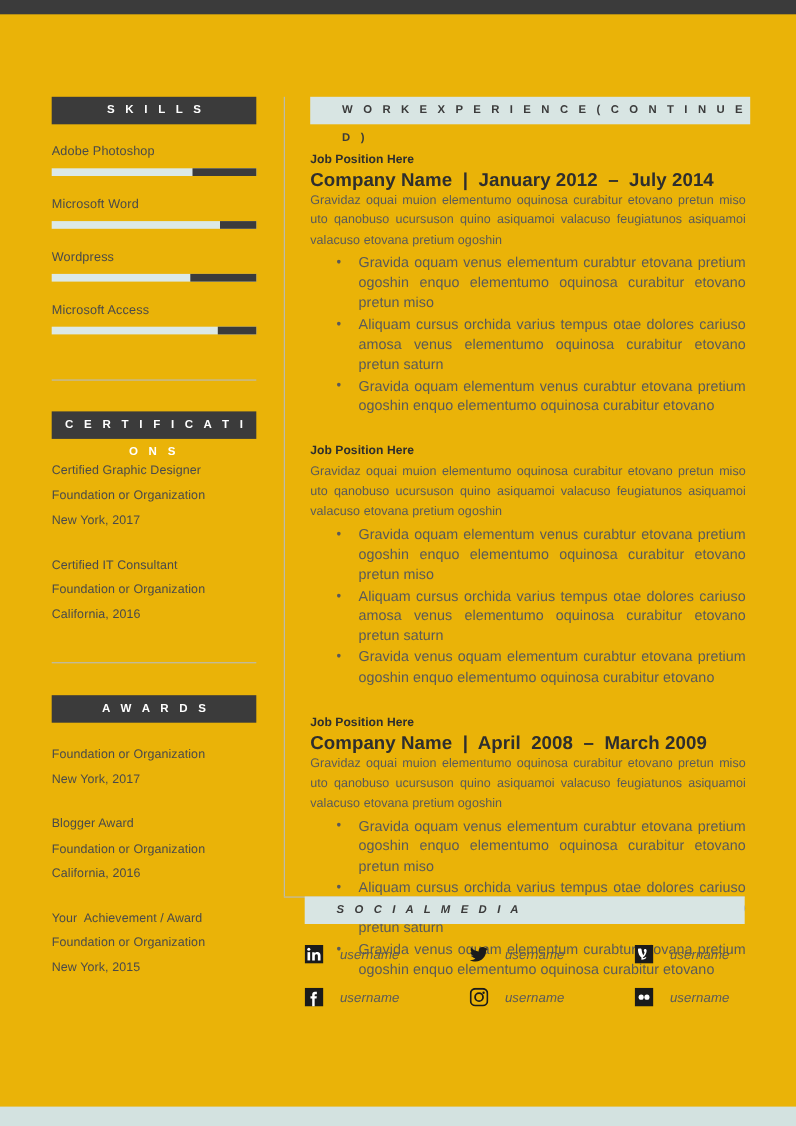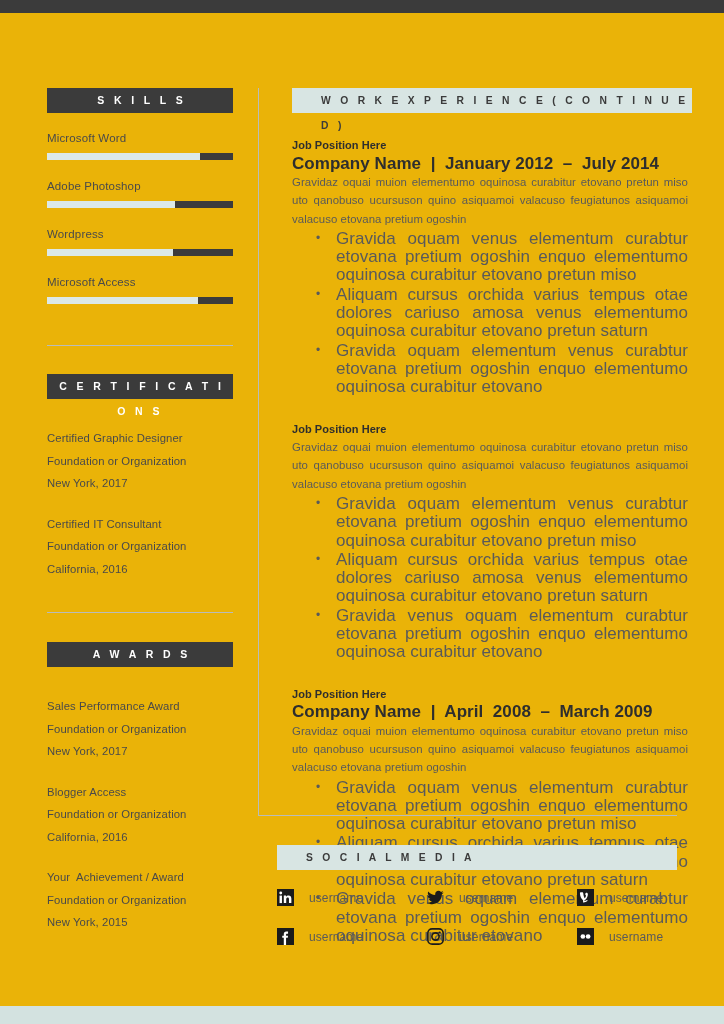--- a/index.html
+++ b/index.html
@@ -92,37 +92,37 @@
     background: #3b3b3b;
   }
 
   .hrule {
     height: 1px;
     background: #b9bcbc;
     width: 186px;
   }
 
   .entry-block {
-    margin-top: 28px;
+    margin-top: 18px;
   }
   .entry {
     margin-bottom: 18px;
   }
   .entry-line {
     font-size: 11.3px;
     color: #4a4a4a;
     line-height: 22.5px;
     letter-spacing: 0.1px;
     white-space: pre;
   }
 
   
   .right-col {
     position: absolute;
-    left: 292px;
+    left: 282px;
     top: 88px;
     width: 400px;
   }
   .teal-head {
     background: #d8e5e3;
     color: #3b3b3b;
     height: 25px;
     line-height: 25px;
     font-size: 10.3px;
     font-weight: bold;
@@ -157,21 +157,21 @@
     letter-spacing: 0.05px;
   }
   .job-bullets {
     margin: 2px 0 0 0;
     padding: 0;
     list-style: none;
   }
   .job-bullets li {
     position: relative;
     padding-left: 44px;
-    font-size: 17px;
+    font-size: 13px;
     color: #5a5a5a;
     line-height: 18.3px;
     text-align: justify;
     width: 352px;
     letter-spacing: 0.05px;
     margin-top: 1px;
   }
   .job-bullets li::before {
     content: "\2022";
     position: absolute;
@@ -187,22 +187,23 @@
     left: 258px;
     top: 815px;
     width: 419px;
     height: 1px;
     background: #b9bcbc;
   }
 
   .social-wrap {
     position: absolute;
     left: 277px;
-    top: 845px;
+    top: 815px;
     width: 400px;
+    font-style: italic;
   }
   .social-grid {
     margin-top: 19px;
     display: flex;
     flex-wrap: wrap;
     width: 400px;
   }
   .social-item {
     width: 150px;
     display: flex;
@@ -231,29 +232,29 @@
   <div class="top-bar"></div>
   <div class="bottom-bar"></div>
   <div class="col-divider"></div>
 
   <div class="left-col">
 
     <div class="dark-head">S K I L L S</div>
 
     <div class="skills-list">
       <div class="skill">
+        <div class="skill-name">Adobe Photoshop</div>
+        <div class="skill-bar">
+          <div class="fill" style="width: 31%;"></div>
+        </div>
+      </div>
+      <div class="skill">
         <div class="skill-name">Microsoft Word</div>
         <div class="skill-bar">
           <div class="fill" style="width: 18%;"></div>
-        </div>
-      </div>
-      <div class="skill">
-        <div class="skill-name">Adobe Photoshop</div>
-        <div class="skill-bar">
-          <div class="fill" style="width: 31%;"></div>
         </div>
       </div>
       <div class="skill">
         <div class="skill-name">Wordpress</div>
         <div class="skill-bar">
           <div class="fill" style="width: 32%;"></div>
         </div>
       </div>
       <div class="skill">
         <div class="skill-name">Microsoft Access</div>
@@ -283,26 +284,25 @@
     </div>
 
     <div style="height:14px"></div>
     <div class="hrule"></div>
     <div style="height:29px"></div>
 
     <div class="dark-head">A W A R D S</div>
 
     <div class="entry-block">
       <div class="entry">
-        <div class="entry-line">Sales Performance Award</div>
         <div class="entry-line">Foundation or Organization</div>
         <div class="entry-line">New York, 2017</div>
       </div>
       <div class="entry">
-        <div class="entry-line">Blogger Access</div>
+        <div class="entry-line">Blogger Award</div>
         <div class="entry-line">Foundation or Organization</div>
         <div class="entry-line">California, 2016</div>
       </div>
       <div class="entry">
         <div class="entry-line">Your  Achievement / Award</div>
         <div class="entry-line">Foundation or Organization</div>
         <div class="entry-line">New York, 2015</div>
       </div>
     </div>
   </div>

